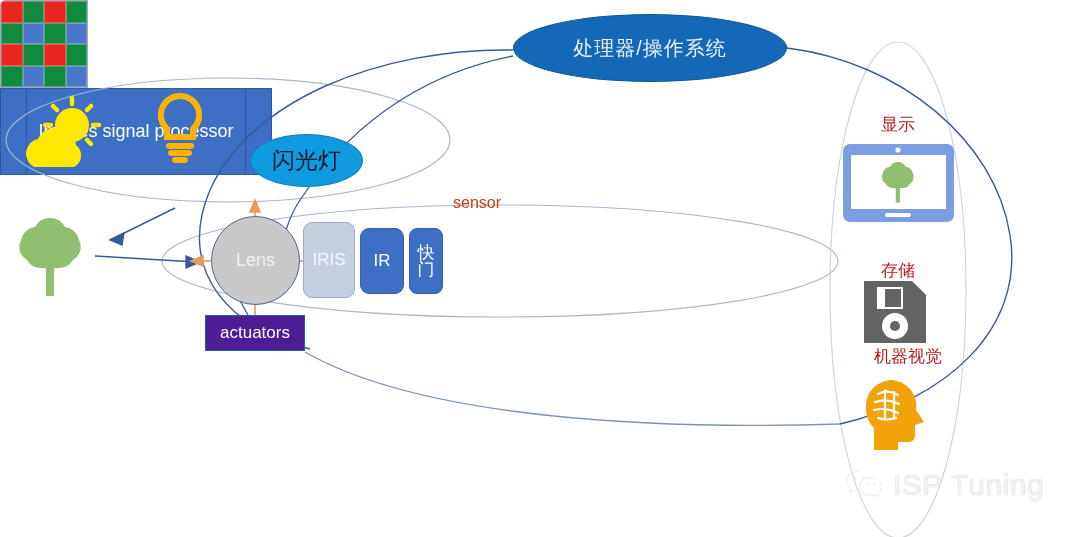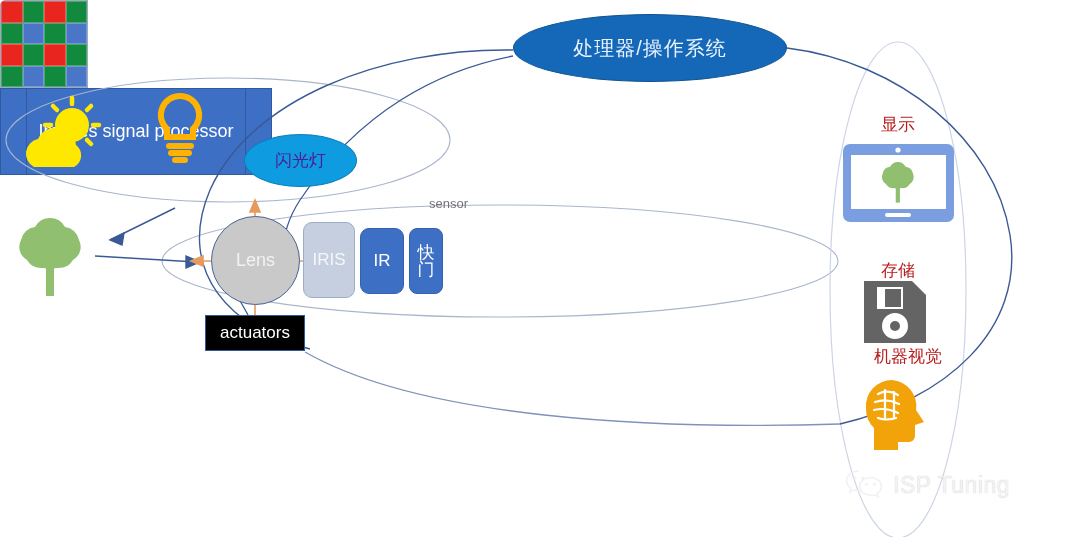--- a/index.html
+++ b/index.html
@@ -37,27 +37,27 @@
     left: 513px; top: 14px;
     width: 274px; height: 68px;
     border-radius: 50%;
     background: #1568b8;
     border: 1px solid #0f5391;
     font-size: 20px;
     letter-spacing: 1px;
     color: #eaf4ff;
   }
   .ellipse-flash {
-    left: 244px; top: 134px;
+    left: 250px; top: 134px;
     width: 113px; height: 53px;
     border-radius: 50%;
     background: #0f9bdf;
     border: 1px solid #0d7fb6;
-    font-size: 17px;
-    color: #4c1d95;
+    font-size: 23px;
+    color: #0f172a;
   }
 
   
   .lens {
     left: 211px; top: 216px;
     width: 89px; height: 89px;
     border-radius: 50%;
     background: #c9c9c9;
     border: 1.4px solid #4a6493;
     font-size: 18px;
@@ -87,24 +87,24 @@
     background: #3d6fc4;
     border: 1.2px solid #3462ad;
     font-size: 17px;
     line-height: 1.02;
     flex-direction: column;
   }
   .shutter span { display: block; }
 
   
   .sensor-label {
-    left: 429px; top: 192px;
+    left: 453px; top: 192px;
     width: 100px; height: 22px;
-    font-size: 13px;
-    color: #737373;
+    font-size: 16px;
+    color: #c2410c;
     justify-content: flex-start;
   }
   .sensor-grid {
     left: 456px; top: 218px;
     width: 86px; height: 86px;
     display: grid;
     grid-template-columns: repeat(4, 1fr);
     grid-template-rows: repeat(4, 1fr);
     gap: 0;
     border: 1px solid #9aa9c4;
@@ -133,21 +133,21 @@
     justify-content: center;
     font-size: 18px;
     line-height: 1.25;
     color: #ffffff;
   }
 
   
   .actuators {
     left: 205px; top: 315px;
     width: 100px; height: 36px;
-    background: #000000;
+    background: #4c1d95;
     border: 1.2px solid #2f5aa0;
     font-size: 17px;
   }
 
   
   .out-label {
     position: absolute;
     font-size: 17px;
     color: #b91c1c;
     display: flex;
@@ -163,21 +163,21 @@
   .watermark {
     position: absolute;
     left: 845px; top: 465px;
     width: 220px; height: 40px;
     display: flex;
     align-items: center;
     gap: 8px;
     opacity: 0.85;
   }
   .wm-text {
-    font-size: 23px;
+    font-size: 30px;
     color: #f2f2f2;
     text-shadow: 0 0 1px rgba(160,160,170,0.85);
     letter-spacing: 0.5px;
   }
 </style>
 </head>
 <body>
 
 <div id="stage">
 

